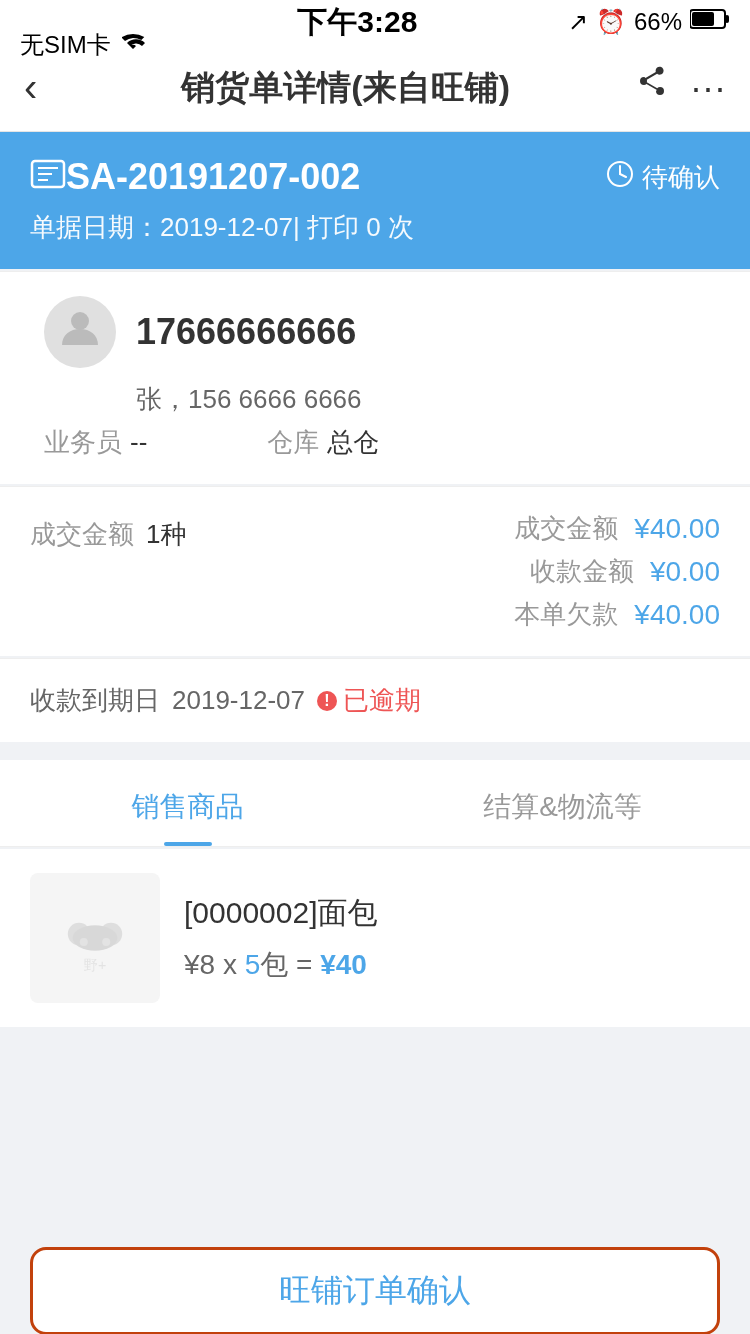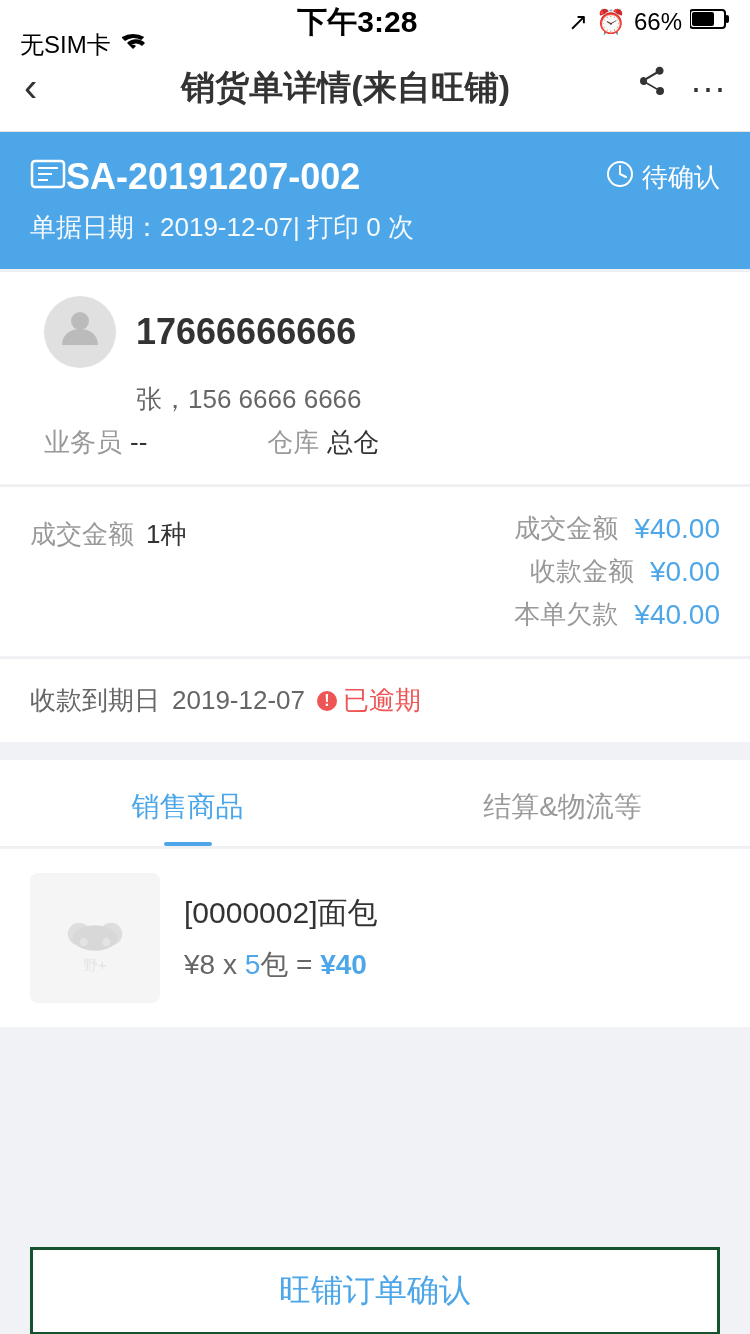--- a/index.html
+++ b/index.html
@@ -309,22 +309,22 @@
 
     
     .bottom-bar {
       background: #f0f2f5;
       padding: 20px 30px 40px;
     }
     .confirm-btn {
       width: 100%;
       height: 88px;
       background: #fff;
-      border: 3px solid #14532d;
-      border-radius: 0;
+      border: 3px solid #c2410c;
+      border-radius: 16px;
       color: #4da6e8;
       font-size: 32px;
       font-weight: 500;
       cursor: pointer;
       display: flex;
       align-items: center;
       justify-content: center;
     }
 
     .divider { height: 16px; background: #f0f2f5; }

